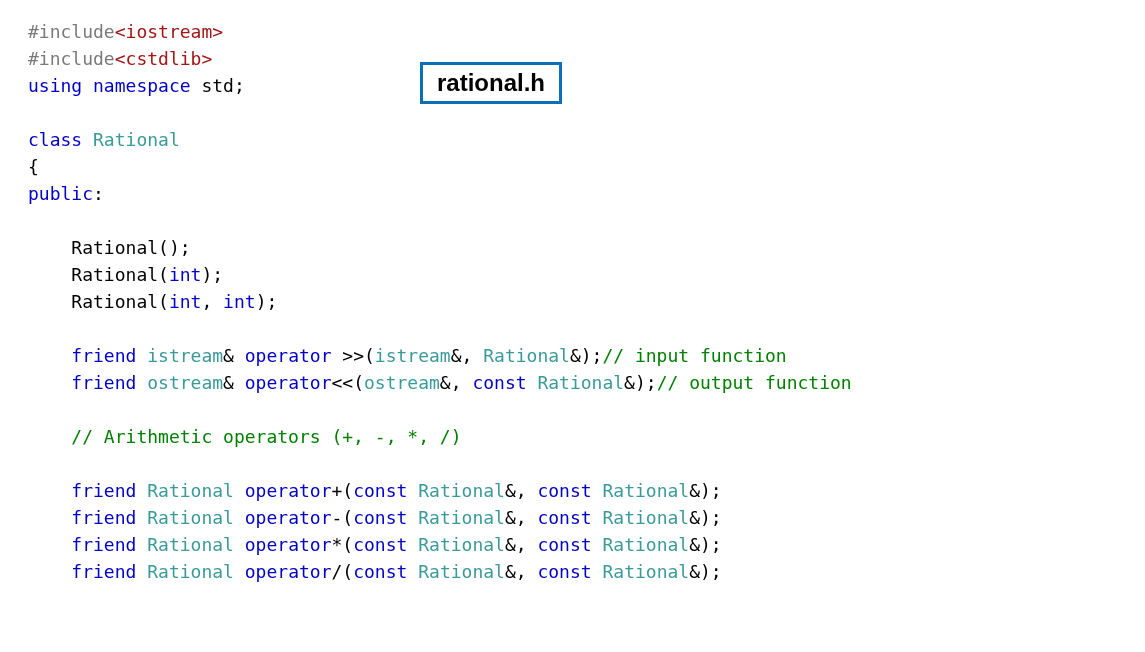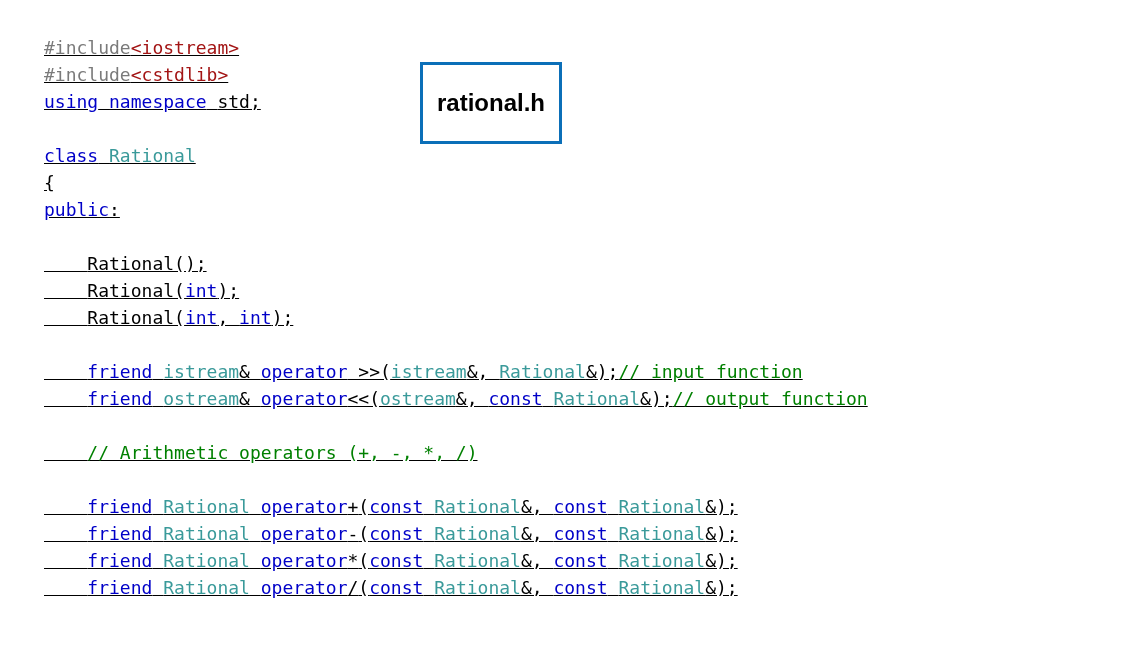--- a/index.html
+++ b/index.html
@@ -8,38 +8,37 @@
     font-family: "DejaVu Sans Mono", "Consolas", "Courier New", monospace;
     font-size: 18px;
     line-height: 1.5;
     background: #fff;
     color: #000;
     width: 1145px;
     box-sizing: border-box;
     position: relative;
   }
   pre {
-    margin: 16px;
+    margin: 0;
     font-family: inherit;
     white-space: pre;
-    text-decoration: underline;
   }
   .preproc { color: #7a7a7a; }
   .header  { color: #a31515; }
   .keyword { color: #0000c8; }
   .type    { color: #3a9a9a; }
   .comment { color: #008000; }
   .ident   { color: #000000; }
   .filename-box {
     position: absolute;
     left: 420px;
     top: 62px;
     border: 3px solid #0b6fb8;
     background: #fff;
-    padding: 20px 14px;
+    padding: 0 14px;
     font-family: Arial, Helvetica, sans-serif;
     font-weight: bold;
     font-size: 24px;
     color: #000;
   }
 </style>
 </head>
 <body>
 
 <div class="filename-box">rational.h</div>

